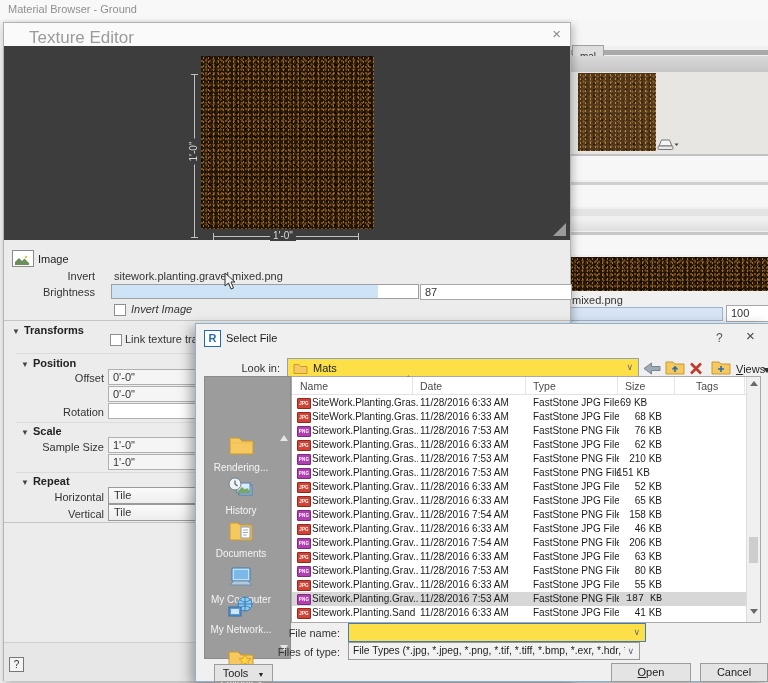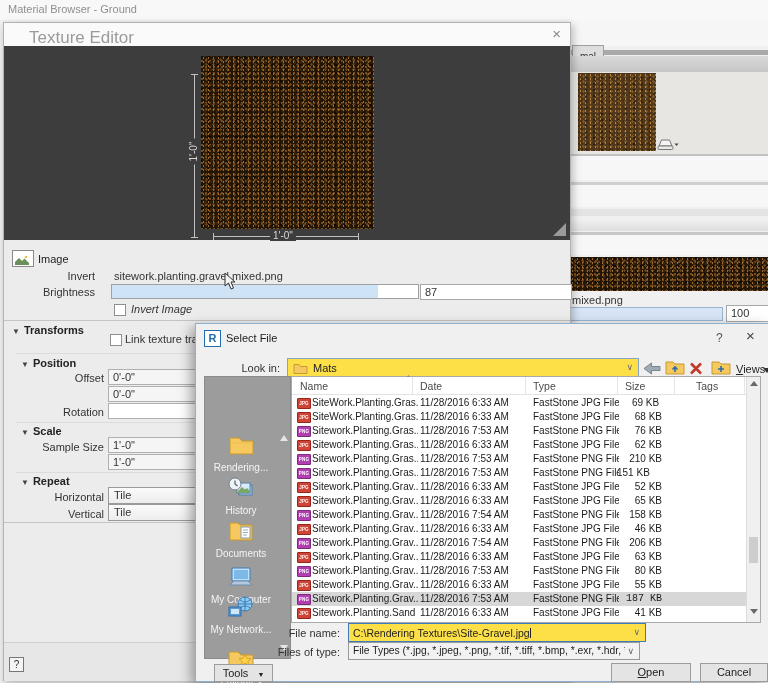--- a/index.html
+++ b/index.html
@@ -274,21 +274,21 @@
           <span class="colsep" style="left: 325px;"></span>
           <span class="colsep" style="left: 382px;"></span>
           <span class="colsep" style="left: 452px;"></span>
         </div>
       <div id="file-list-rows">
           <div class="frow" style="top: 19px;">
             <span class="badge jpg" style="left: 5px; top: 2px;">JPG</span>
             <span style="left: 20px; width: 106px;">SiteWork.Planting.Gras...</span>
             <span style="left: 128px; width: 104px;">11/28/2016 6:33 AM</span>
             <span style="left: 241px; width: 86px;">FastStone JPG File</span>
-            <span style="left: 331px; width: 45px; text-align: center;">69 KB</span>
+            <span style="left: 312px; width: 45px; text-align: left; padding-left: 16px;">69 KB</span>
           </div>
           <div class="frow" style="top: 33px;">
             <span class="badge jpg" style="left: 5px; top: 2px;">JPG</span>
             <span style="left: 20px; width: 106px;">SiteWork.Planting.Gras...</span>
             <span style="left: 128px; width: 104px;">11/28/2016 6:33 AM</span>
             <span style="left: 241px; width: 86px;">FastStone JPG File</span>
             <span style="left: 325px; width: 45px; text-align: right;">68 KB</span>
           </div>
           <div class="frow" style="top: 47px;">
             <span class="badge png" style="left: 5px; top: 2px;">PNG</span>
@@ -391,21 +391,20 @@
         </div>
       <div class="scrollbar" style="left:454px;top:0;width:13px;height:245px;">
         <div class="sc-arrow" style="top:4px;border-left:4px solid transparent;border-right:4px solid transparent;border-bottom:5px solid #6a6a6a;"></div>
         <div class="abs" style="left:2px;top:160px;width:9px;height:26px;background:#cdcdcd;"></div>
         <div class="sc-arrow" style="top:232px;border-left:4px solid transparent;border-right:4px solid transparent;border-top:5px solid #6a6a6a;"></div>
       </div>
     </div>
 
     <div class="abs rlabel" style="left:58px;top:303px;width:86px;">File name:</div>
     <div class="abs combo" style="left:152px;top:299px;width:296px;height:17px;border:1px solid #3d7bbf;">
-      <span class="abs" style="left:4px;top:3px;font-size:10.5px;white-space:nowrap;"><span>C:\Rendering Textures\Site-Gravel.jpg</span><span class="caret"></span></span>
       <span class="chev">∨</span>
     </div>
     <div class="abs rlabel" style="left:48px;top:322px;width:96px;">Files of type:</div>
     <div class="abs combo" style="left:152px;top:318px;width:290px;height:16px;background:#f2f2f2;border:1px solid #999;">
       <span class="abs" style="left:4px;top:2px;font-size:10.3px;white-space:nowrap;overflow:hidden;width:272px;">File Types (*.jpg, *.jpeg, *.png, *.tif, *.tiff, *.bmp, *.exr, *.hdr, *.db, *.pc</span>
       <span class="chev">∨</span>
     </div>
 
     <div class="abs btn" style="left:18px;top:340px;width:57px;height:16px;line-height:16px;">
       <span>Tools</span>

